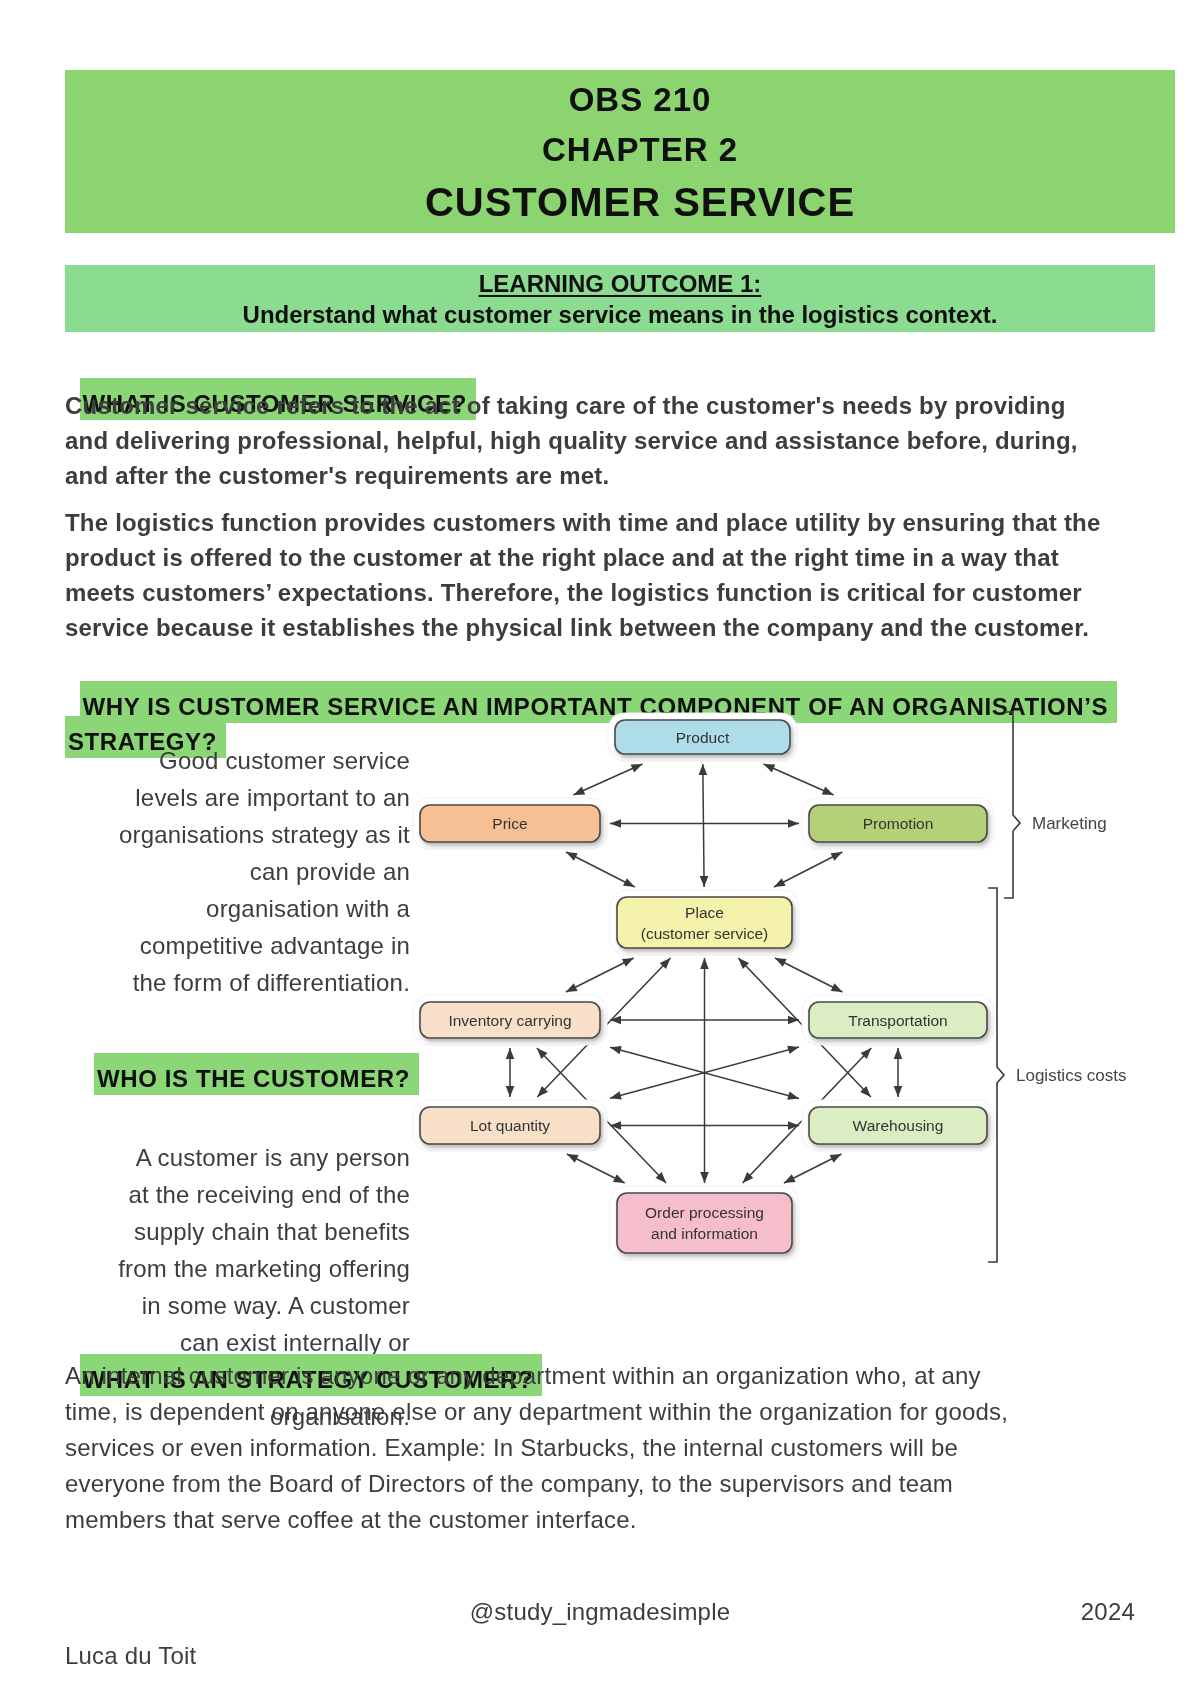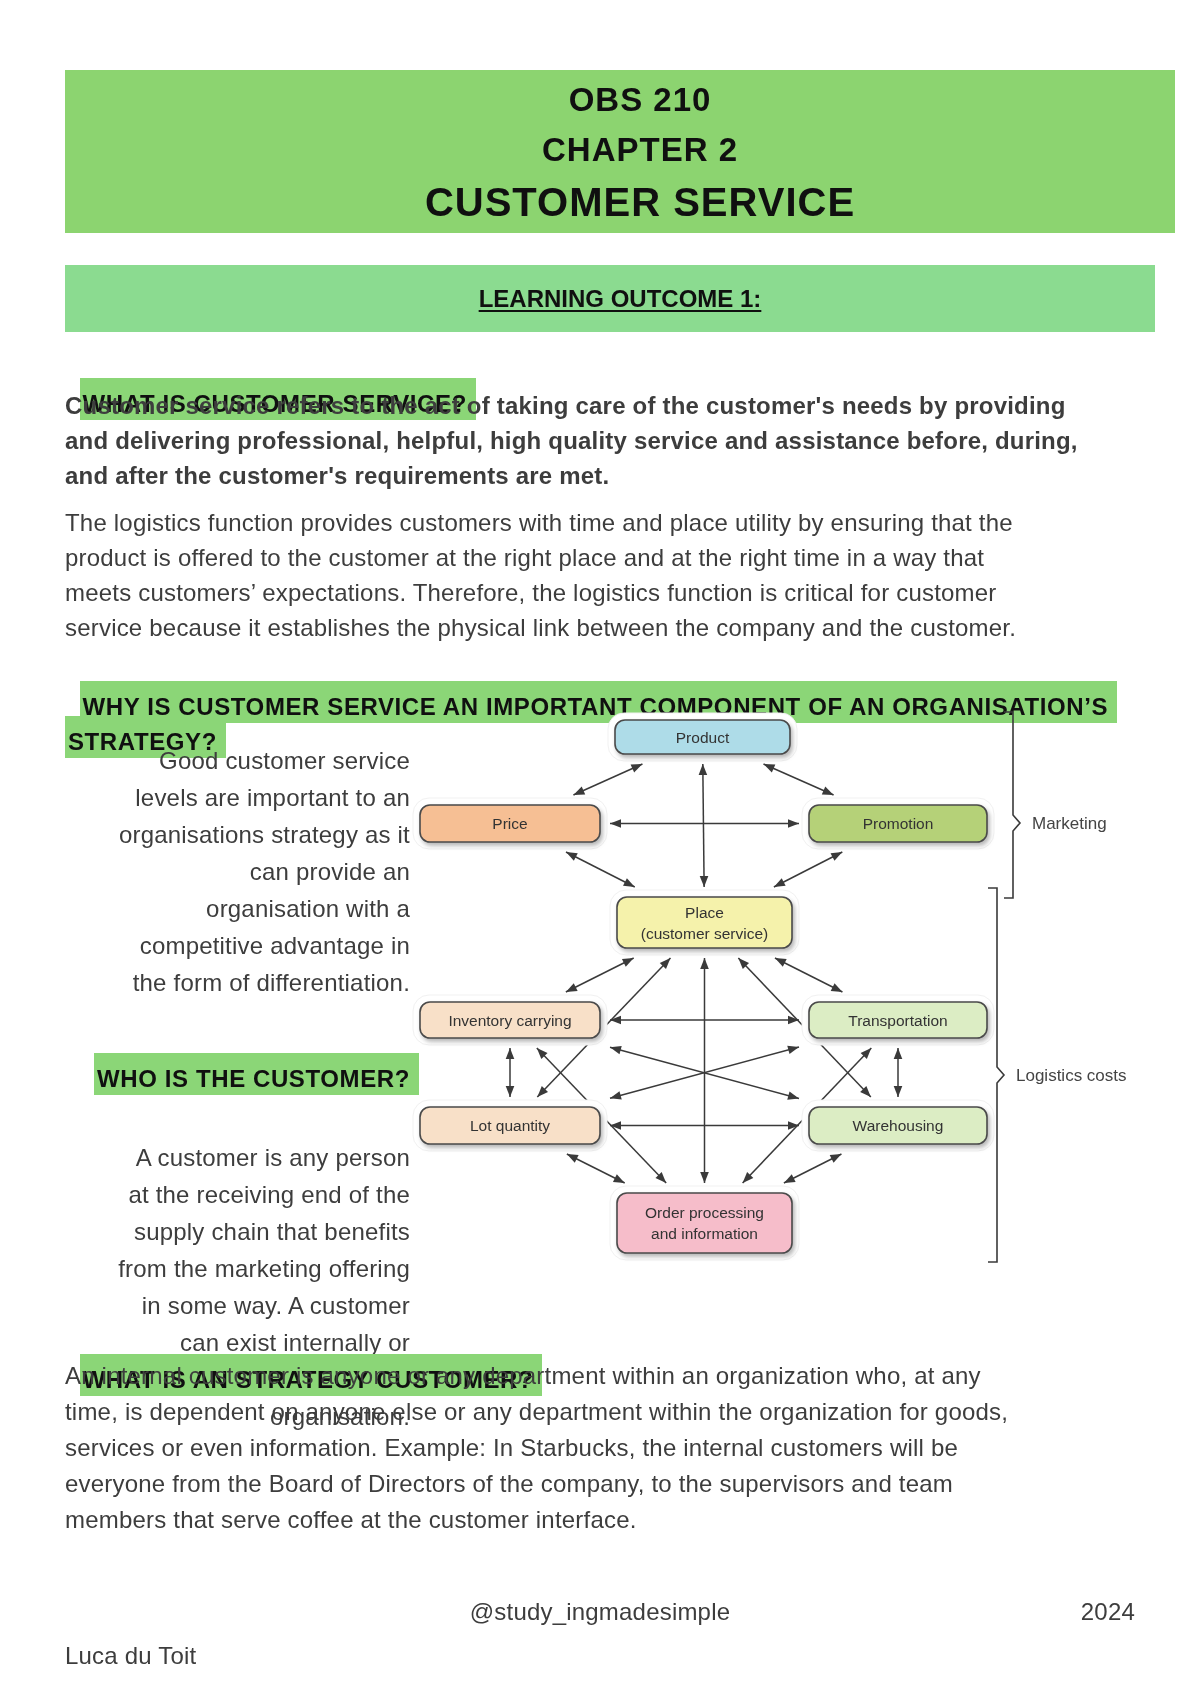--- a/index.html
+++ b/index.html
@@ -70,29 +70,30 @@
 <body>
 
 <div class="abs title-box">
   <div class="title-line-sm">OBS 210</div>
   <div class="title-line-sm">CHAPTER 2</div>
   <div class="title-line-lg">CUSTOMER SERVICE</div>
 </div>
 
 <div class="abs outcome-box">
   <div class="outcome-heading">LEARNING OUTCOME 1:</div>
+  <div>Understand what customer service means in the logistics context.</div>
 </div>
 
 <div class="abs sec-heading" style="left:65px; top:350px;">
   <span class="hl">WHAT IS CUSTOMER SERVICE?</span>
 </div>
 <div class="abs body-text" style="left:65px; top:388px; width:1070px;font-weight:bold;">Customer service refers to the act of taking care of the customer's needs by providing
 and delivering professional, helpful, high quality service and assistance before, during,
 and after the customer's requirements are met.</div>
-<div class="abs body-text" style="left:65px; top:505px; width:1070px;">The logistics function provides customers with time and place utility by ensuring that the
+<div class="abs body-text" style="left:65px; top:505px; width:1070px;font-weight:bold;">The logistics function provides customers with time and place utility by ensuring that the
 product is offered to the customer at the right place and at the right time in a way that
 meets customers’ expectations. Therefore, the logistics function is critical for customer
 service because it establishes the physical link between the company and the customer.</div>
 
 <div class="abs sec-heading" style="left:65px; top:653px;">
   <span class="hl">WHY IS CUSTOMER SERVICE AN IMPORTANT COMPONENT OF AN ORGANISATION’S
 STRATEGY?</span>
 </div>
 
 <div class="abs left-col">

